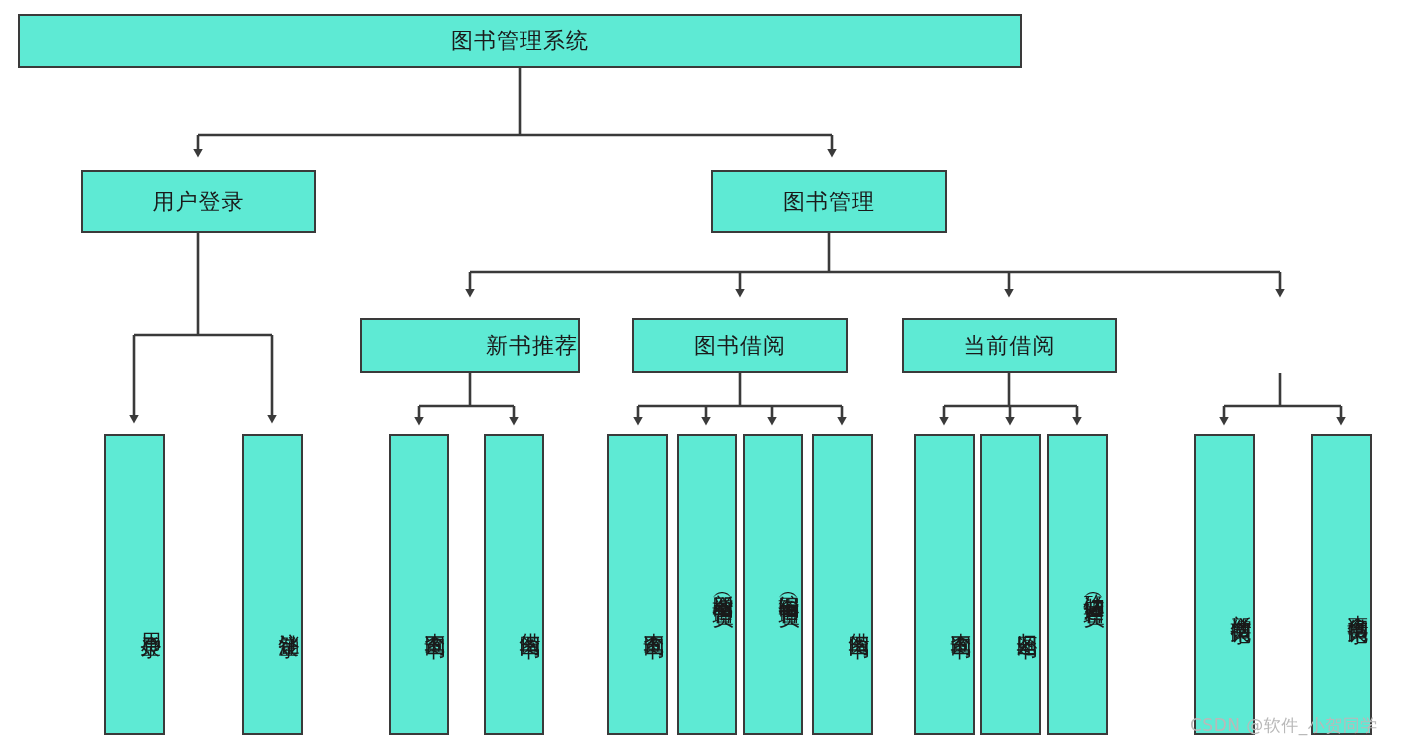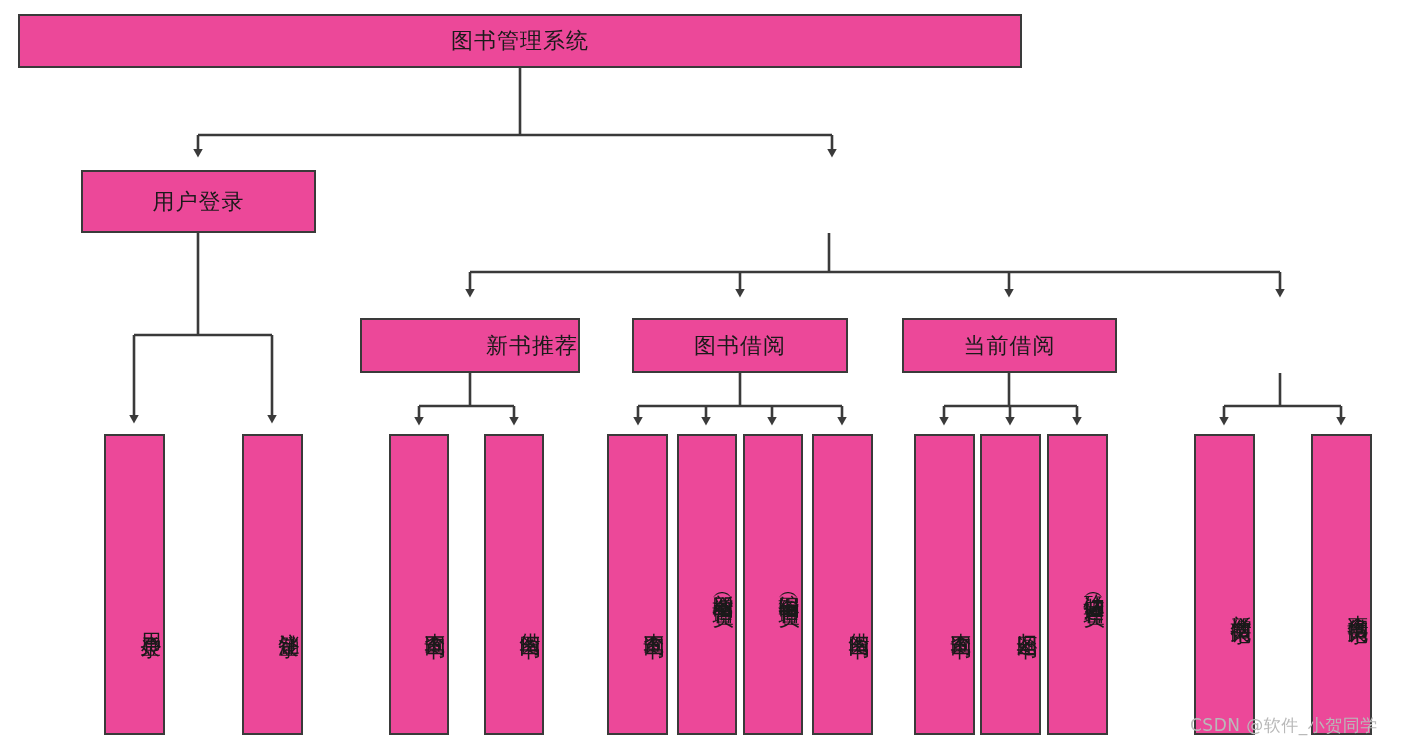--- a/index.html
+++ b/index.html
@@ -23,21 +23,21 @@
     position: absolute;
     left: 0;
     top: 0;
     width: 1405px;
     height: 747px;
     pointer-events: none;
   }
   .node {
     position: absolute;
     border: 2px solid #3a3a3a;
-    background: #ec4899;
+    background: #5eead4;
     display: flex;
     align-items: center;
     justify-content: center;
     color: #1a1a1a;
     line-height: 1.18;
   }
   .node.horiz {
     font-size: 22px;
     letter-spacing: 1px;
   }
@@ -124,20 +124,23 @@
   </svg>
 
   <div class="node horiz" style="left:18px; top:14px; width:1004px; height:54px;">
     <span class="hlabel">图书管理系统</span>
   </div>
 
   <div class="node horiz" style="left:81px; top:170px; width:235px; height:63px;">
     <span class="hlabel">用户登录</span>
   </div>
 
+  <div class="node horiz" style="left:711px; top:170px; width:236px; height:63px;">
+    <span class="hlabel">图书管理</span>
+  </div>
 
   <div class="node horiz" style="left:360px; top:318px; width:220px; height:55px;justify-content:flex-end;">
     <span class="hlabel">新书推荐</span>
   </div>
 
   <div class="node horiz" style="left:632px; top:318px; width:216px; height:55px;">
     <span class="hlabel">图书借阅</span>
   </div>
 
   <div class="node horiz" style="left:902px; top:318px; width:215px; height:55px;">

